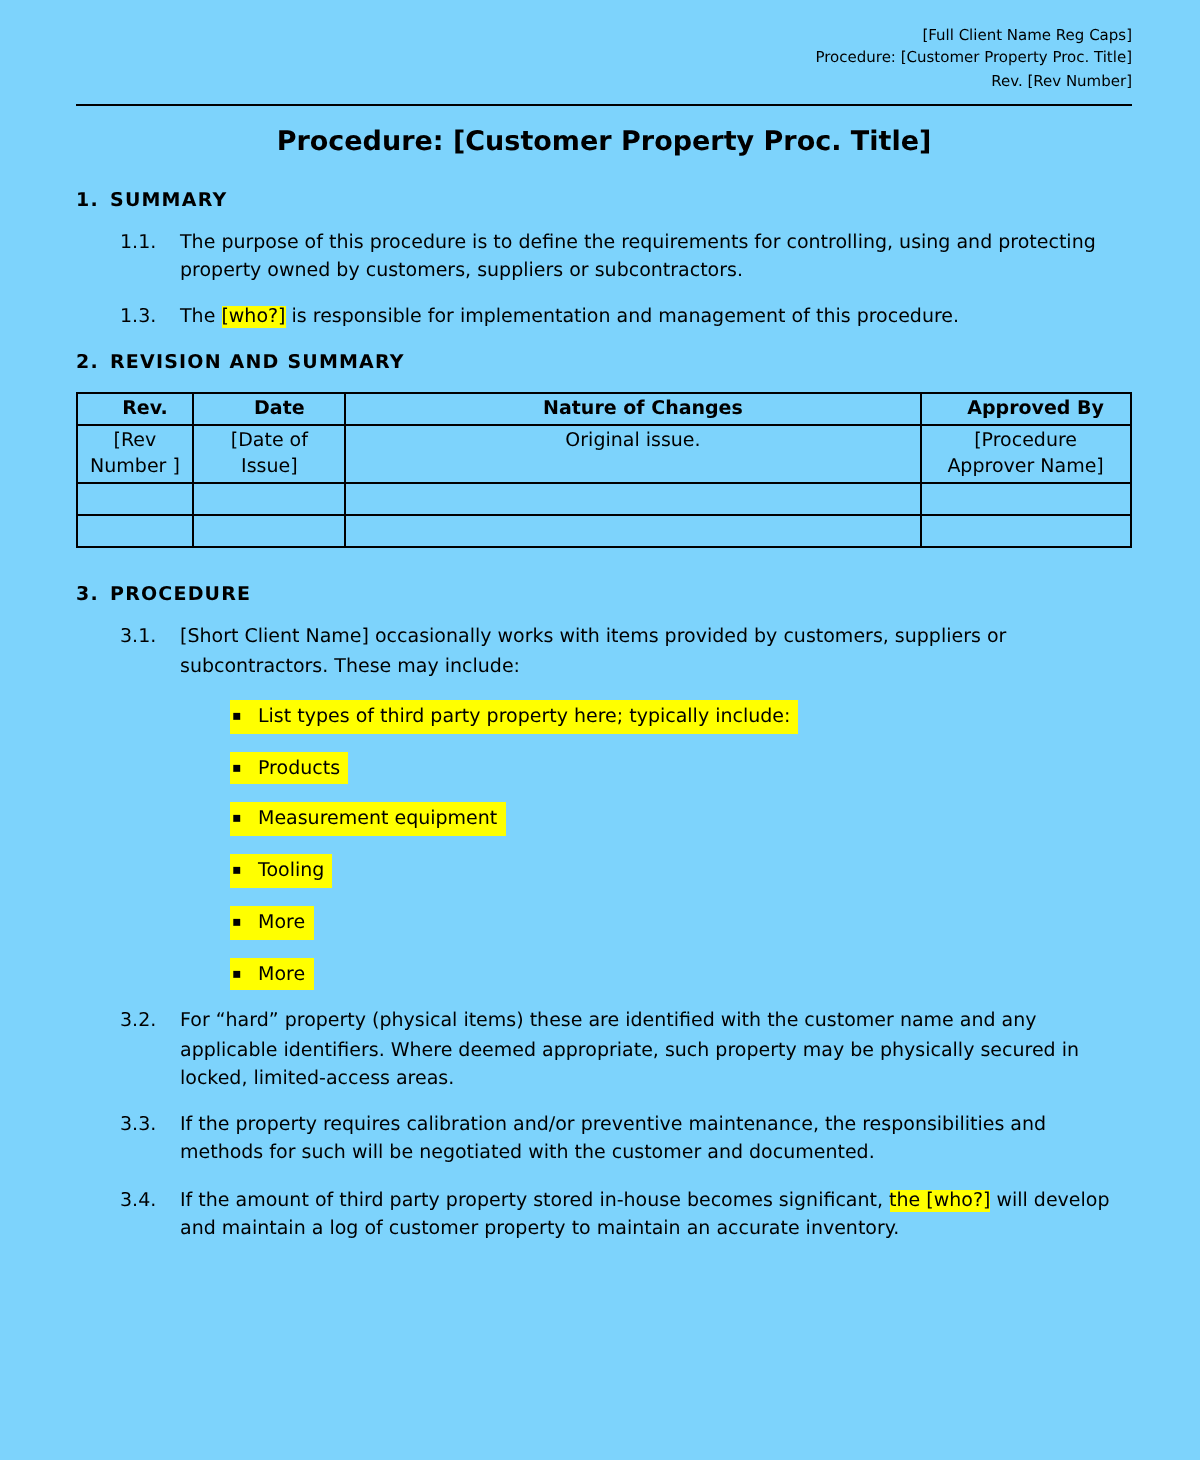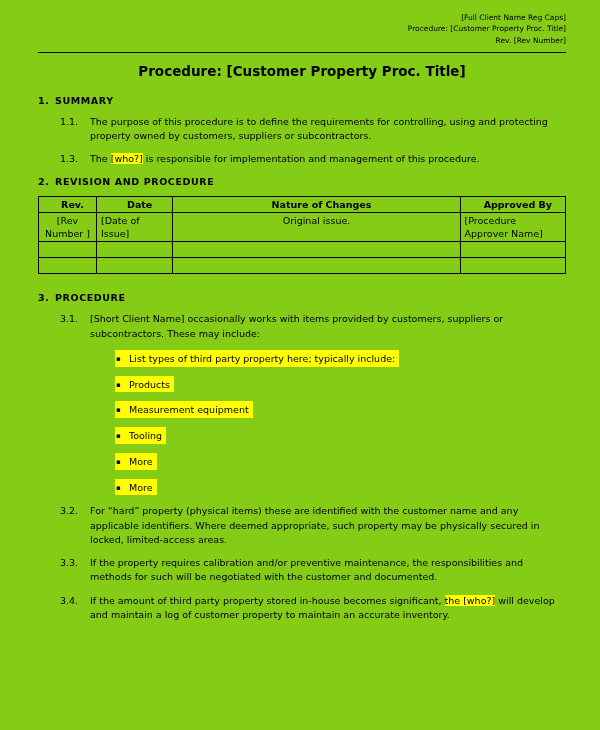--- a/index.html
+++ b/index.html
@@ -4,21 +4,21 @@
 <style>
   * { margin: 0; padding: 0; box-sizing: border-box; }
   html, body { background: #ffffff; }
   body {
     width: 600px; height: 730px;
     font-family: "DejaVu Sans", "Liberation Sans", sans-serif;
     color: #000000;
   }
   .page {
     width: 600px; height: 730px;
-    background: #84cc16;
+    background: #7dd3fc;
     padding: 12px 34px 0 38px;
     overflow: hidden;
   }
   .doc-header {
     text-align: right;
     font-size: 7.5px;
     line-height: 1.5;
   }
   .header-rule {
     border: none;
@@ -79,21 +79,21 @@
     padding: 1px 4px;
     vertical-align: top;
     line-height: 1.4;
     word-wrap: break-word;
   }
   .rev-table th { font-weight: bold; text-align: center; padding-left: 14px; }
   .col-rev { width: 11%; }
   .col-date { width: 14.5%; }
   .col-nature { width: 54.5%; }
   .col-approved { width: 20%; }
-  .cell-center { }
+  .cell-center { text-align: center; }
   .cell-left { text-align: center; }
   .empty-row td { height: 16px; }
 </style>
 </head>
 <body>
 
 <div class="page">
 
   <header class="doc-header">
     <div>[Full Client Name Reg Caps]</div>
@@ -119,21 +119,21 @@
 
     <div class="item">
       <span class="item-num">1.3.</span>
       <span class="item-text"><span>The </span><span class="hl">[who?]</span><span> is responsible for implementation and management of this procedure.</span></span>
     </div>
   </section>
 
   <section>
     <div class="sec-heading mt-md">
       <span class="sec-num">2.</span>
-      <span class="sec-title">REVISION AND PROCEDURE</span>
+      <span class="sec-title">REVISION AND SUMMARY</span>
     </div>
 
     <table class="rev-table">
       <thead>
         <tr>
           <th class="col-rev">Rev.</th>
           <th class="col-date">Date</th>
           <th class="col-nature">Nature of Changes</th>
           <th class="col-approved">Approved By</th>
         </tr>

